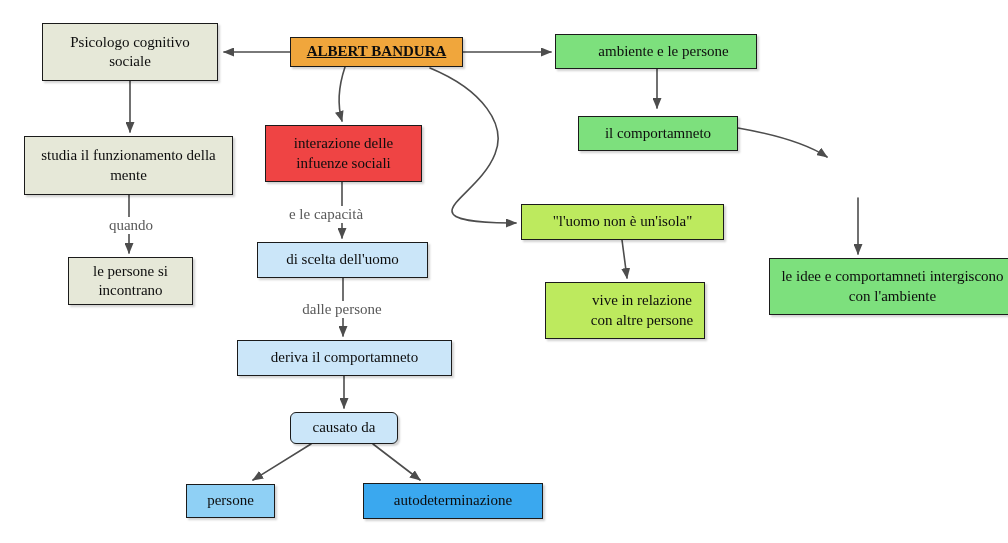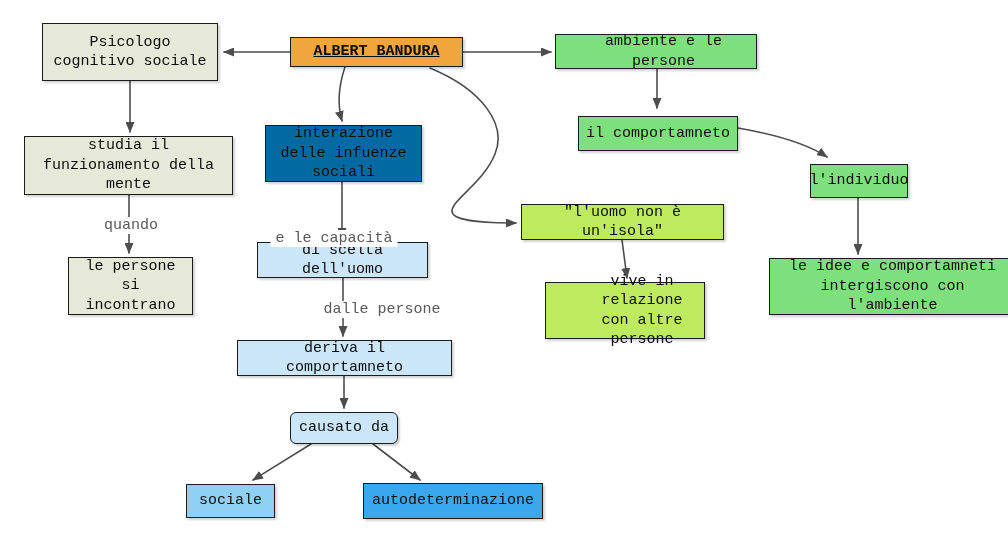--- a/index.html
+++ b/index.html
@@ -1,20 +1,20 @@
 <!DOCTYPE html>
 <html><head>
 <meta charset="utf-8">
 <style>
   html,body{margin:0;padding:0;background:#ffffff;}
   #canvas{
     position:relative;
     width:1008px;height:543px;
     background:#ffffff;
-    font-family:Liberation Mono, monospace;
+    font-family:Liberation Serif, serif;
     overflow:hidden;
   }
   svg.edges{position:absolute;left:0;top:0;width:1008px;height:543px;}
   .node{
     position:absolute;
     border:1.6px solid #1b1b1b;
     display:flex;align-items:center;justify-content:center;
     text-align:center;
     font-size:15px;line-height:1.3;color:#0d0d0d;
     padding:1px 6px;box-sizing:border-box;
@@ -32,30 +32,30 @@
   
   .n-psicologo{left:42px;top:23px;width:176px;height:58px;}
   .n-bandura{left:290px;top:37px;width:173px;height:30px;font-weight:bold;text-decoration:underline;}
   .n-ambiente{left:555px;top:34px;width:202px;height:35px;}
   .n-studia{left:24px;top:136px;width:209px;height:59px;}
   .n-interazione{left:265px;top:125px;width:157px;height:57px;}
   .n-comportamneto{left:578px;top:116px;width:160px;height:35px;}
   .n-individuo{left:810px;top:164px;width:98px;height:34px;}
   .n-discelta{left:257px;top:242px;width:171px;height:36px;}
   .n-uomoisola{left:521px;top:204px;width:203px;height:36px;}
-  .n-lepersone{left:68px;top:257px;width:125px;height:58px;}
+  .n-lepersone{left:68px;top:257px;width:125px;height:48px;}
   .n-vive{left:545px;top:282px;width:160px;height:57px;}
   .n-leidee{left:737px;top:258px;width:247px;height:57px;}
   .n-deriva{left:237px;top:340px;width:215px;height:36px;}
   .n-causato{left:290px;top:412px;width:108px;height:32px;}
   .n-contesto{left:186px;top:484px;width:89px;height:34px;}
   .n-auto{left:363px;top:483px;width:180px;height:36px;}
   .l-quando{left:131px;top:217px;}
-  .l-capacita{left:334px;top:206px;margin-top:24px;}
-  .l-dalle{left:342px;top:301px;margin-left:40px;}
+  .l-capacita{left:326px;top:206px;}
+  .l-dalle{left:342px;top:301px;}
 </style>
 </head>
 <body>
 
 <div id="canvas">
 
   <svg class="edges" viewBox="0 0 1008 543" xmlns="http://www.w3.org/2000/svg">
     <defs>
       <marker id="ah" markerUnits="userSpaceOnUse" markerWidth="11" markerHeight="9" viewBox="0 0 11 9" refX="10" refY="4.5" orient="auto">
         <polygon points="0,0 11,4.5 0,9" fill="#4d4d4d"></polygon>
@@ -81,41 +81,40 @@
   </svg>
 
   <div class="node n-psicologo" style="background: rgb(230, 232, 216);">Psicologo cognitivo sociale</div>
 
   <div class="node n-bandura" style="background: rgb(240, 166, 60);">ALBERT BANDURA</div>
 
   <div class="node n-ambiente" style="background: rgb(125, 224, 125); padding-left: 21px;">ambiente e le persone</div>
 
   <div class="node n-studia" style="background: rgb(230, 232, 216);">studia il funzionamento della mente</div>
 
-  <div class="node n-interazione" style="background: #0369a1;">interazione delle infuenze sociali</div>
+  <div class="node n-interazione" style="background: #ef4444;">interazione delle infuenze sociali</div>
 
   <div class="node n-comportamneto" style="background: rgb(125, 224, 125);">il comportamneto</div>
 
-  <div class="node n-individuo" style="background: rgb(125, 224, 125);">l'individuo</div>
 
   <div class="node n-discelta" style="background: rgb(203, 230, 249);">di scelta dell'uomo</div>
 
   <div class="node n-uomoisola" style="background: rgb(189, 234, 94);">"l'uomo non è un'isola"</div>
 
   <div class="node n-lepersone" style="background: rgb(230, 232, 216);">le persone si incontrano</div>
 
   <div class="node n-vive" style="background: rgb(189, 234, 94); padding-left: 40px;">vive in relazione con altre persone</div>
 
   <div class="node n-leidee" style="background: rgb(125, 224, 125); margin-left: 32px;">le idee e comportamneti intergiscono con l'ambiente</div>
 
   <div class="node n-deriva" style="background: rgb(203, 230, 249);">deriva il comportamneto</div>
 
   <div class="node n-causato" style="background: rgb(203, 230, 249); border-radius: 6px;">causato da</div>
 
-  <div class="node n-contesto" style="background: rgb(143, 208, 245);">sociale</div>
+  <div class="node n-contesto" style="background: rgb(143, 208, 245);">persone</div>
 
   <div class="node n-auto" style="background: rgb(58, 168, 239);">autodeterminazione</div>
 
   <div class="edge-label l-quando">quando</div>
 
   <div class="edge-label l-capacita">e le capacità</div>
 
   <div class="edge-label l-dalle">dalle persone</div>
 
 </div>

